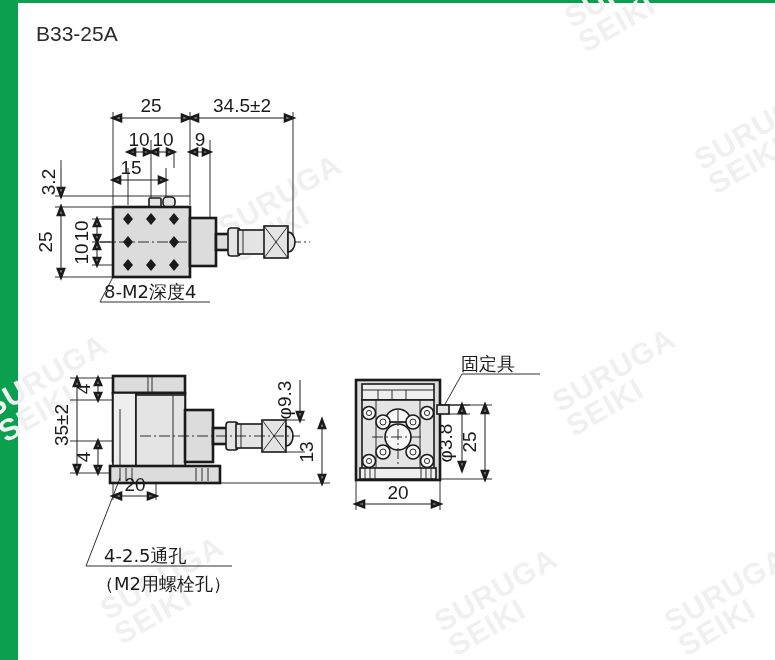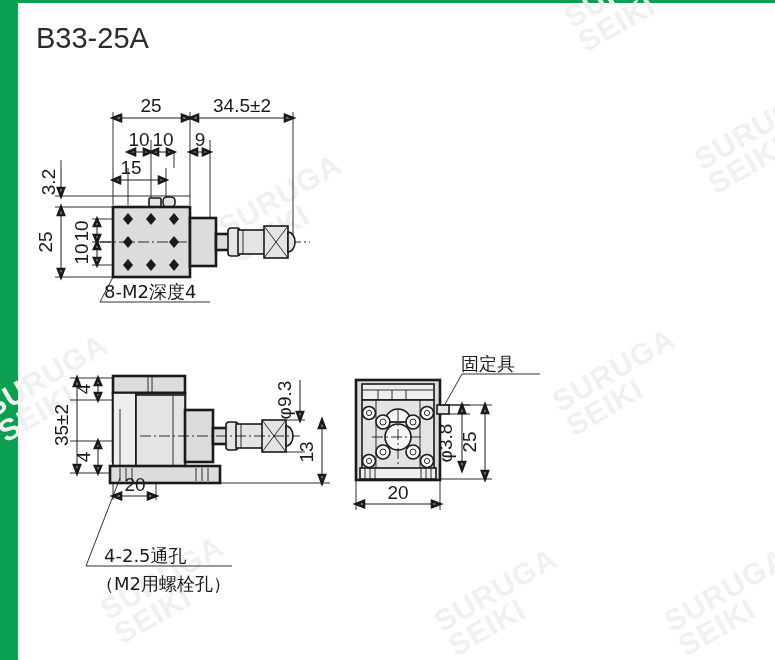--- a/index.html
+++ b/index.html
@@ -39,21 +39,21 @@
     transform-origin: left top;
     transform: rotate(-30deg);
     white-space: pre;
     user-select: none;
     pointer-events: none;
   }
   
   #title {
     position: absolute;
     left: 36px; top: 22px;
-    font-size: 29px;
+    font-size: 21px;
     color: #2b2b2b;
     letter-spacing: 0px;
     font-family: "Liberation Sans", "DejaVu Sans", sans-serif;
   }
   
   #drawing {
     position: absolute;
     left: 0; top: 0;
     width: 775px; height: 660px;
   }

